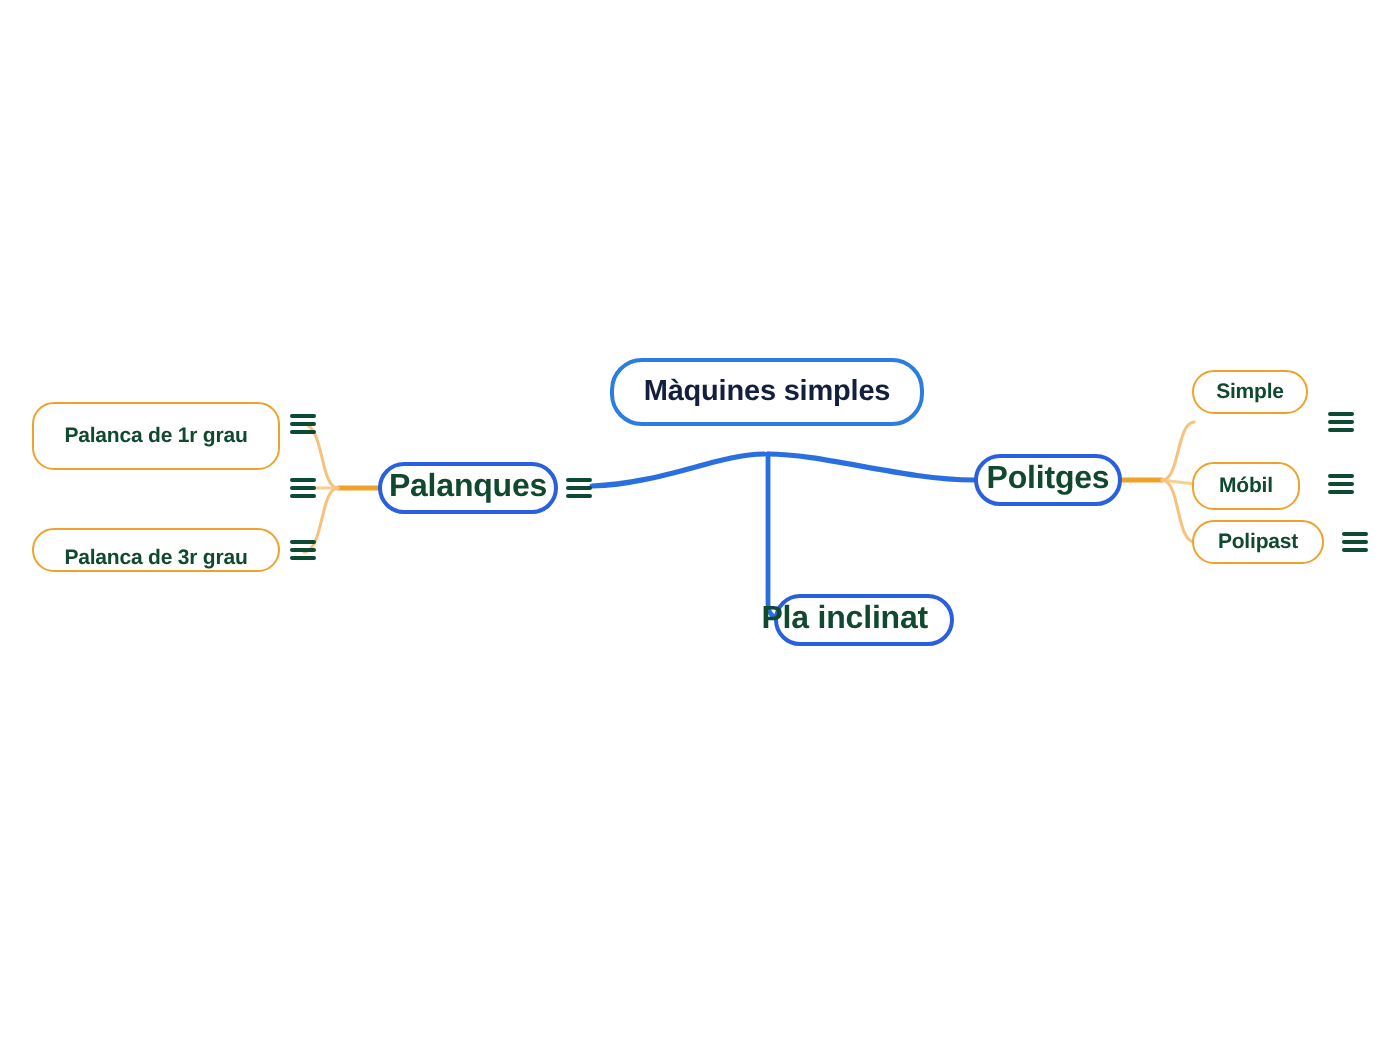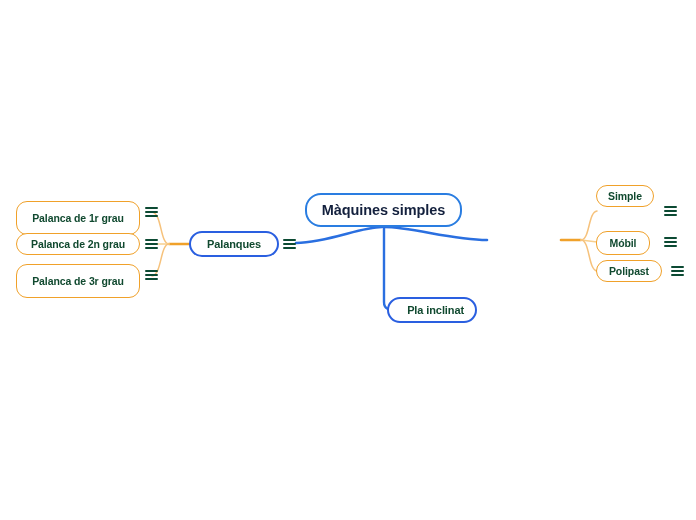--- a/index.html
+++ b/index.html
@@ -51,21 +51,21 @@
     font-weight: bold;
     letter-spacing: -0.1px;
     padding: 0 14px;
   }
 
   
   .node-branch {
     border: 2px solid #2a5fe0;
     border-radius: 13px;
     color: #10492f;
-    font-size: 11px;
+    font-size: 16px;
     font-weight: bold;
     letter-spacing: -0.1px;
     padding: 0 11px;
   }
 
   
   .node-leaf {
     border: 1.8px solid #f0a12a;
     border-radius: 11px;
     color: #10492f;
@@ -116,21 +116,21 @@
     <path d="M 169 244 L 152 244" fill="none" stroke="#f8cf8e" stroke-width="1.5" stroke-linecap="round"></path>
     <path d="M 169 244 C 160 244, 162 275, 152 276" fill="none" stroke="#f6c27c" stroke-width="1.5" stroke-linecap="round"></path>
 
     <path d="M 561 240 L 581 240" fill="none" stroke="#f0a12a" stroke-width="2.6" stroke-linecap="round"></path>
 
     <path d="M 581 240 C 590 240, 588 212, 597 211" fill="none" stroke="#f6c27c" stroke-width="1.5" stroke-linecap="round"></path>
     <path d="M 581 240 L 597 242" fill="none" stroke="#f8cf8e" stroke-width="1.5" stroke-linecap="round"></path>
     <path d="M 581 240 C 590 240, 588 270, 597 271" fill="none" stroke="#f6c27c" stroke-width="1.5" stroke-linecap="round"></path>
   </svg>
 
-  <div class="node node-root" style="left:305px; top:193px; width:157px; height:34px;">
+  <div class="node node-root" style="left:305px; top:179px; width:157px; height:34px;">
     <span>Màquines simples</span>
   </div>
 
   <div class="node node-branch" style="left:189px; top:231px; width:90px; height:26px;">
     <span>Palanques</span>
   </div>
   <div class="handle" style="left:283px; top:238px;">
     <i></i>
     <i></i>
     <i></i>
@@ -138,38 +138,38 @@
 
   <div class="node node-leaf" style="left:16px; top:201px; width:124px; height:34px;">
     <span>Palanca de 1r grau</span>
   </div>
   <div class="handle" style="left:145px; top:206px;">
     <i></i>
     <i></i>
     <i></i>
   </div>
 
-  <div class="node node-leaf" style="left:16px; top:233px; width:124px; height:22px;">
-    <span>Palanca de 2n grau</span>
-  </div>
   <div class="handle" style="left:145px; top:238px;">
     <i></i>
     <i></i>
     <i></i>
   </div>
 
-  <div class="node node-leaf" style="left:16px; top:264px; width:124px; height:34px;">
+  <div class="node node-leaf" style="left:16px; top:264px; width:124px; height:22px;align-items:flex-end;">
     <span>Palanca de 3r grau</span>
   </div>
   <div class="handle" style="left:145px; top:269px;">
     <i></i>
     <i></i>
     <i></i>
   </div>
 
+  <div class="node node-branch" style="left:487px; top:227px; width:74px; height:26px;">
+    <span>Politges</span>
+  </div>
 
   <div class="node node-leaf" style="left:596px; top:185px; width:58px; height:22px;">
     <span>Simple</span>
   </div>
   <div class="handle" style="left:664px; top:205px;">
     <i></i>
     <i></i>
     <i></i>
   </div>
 

